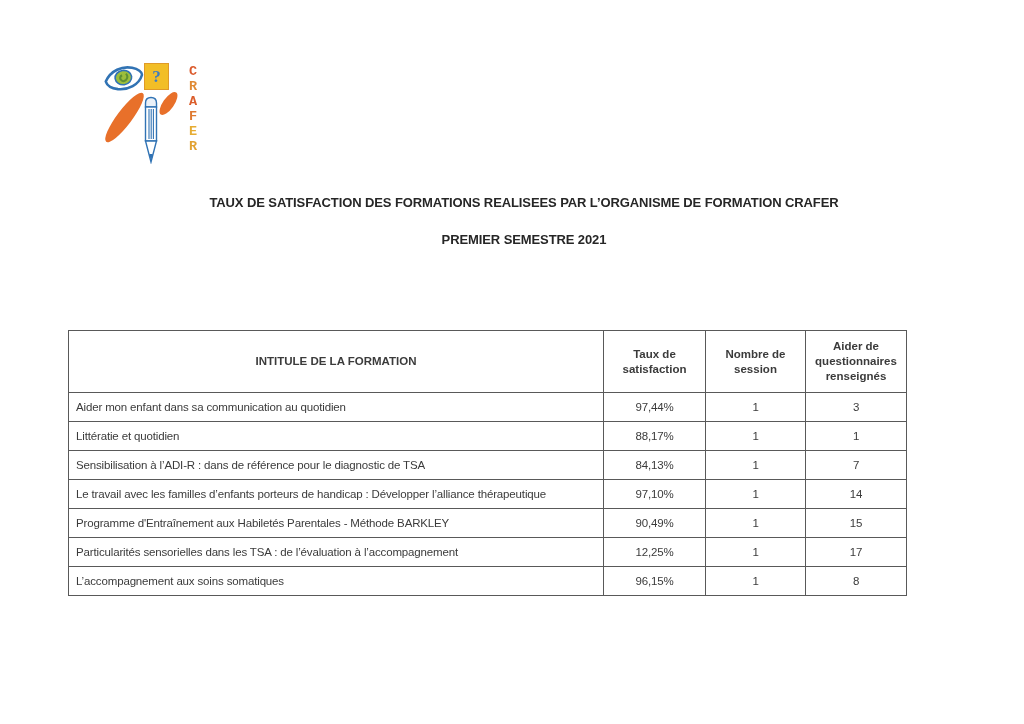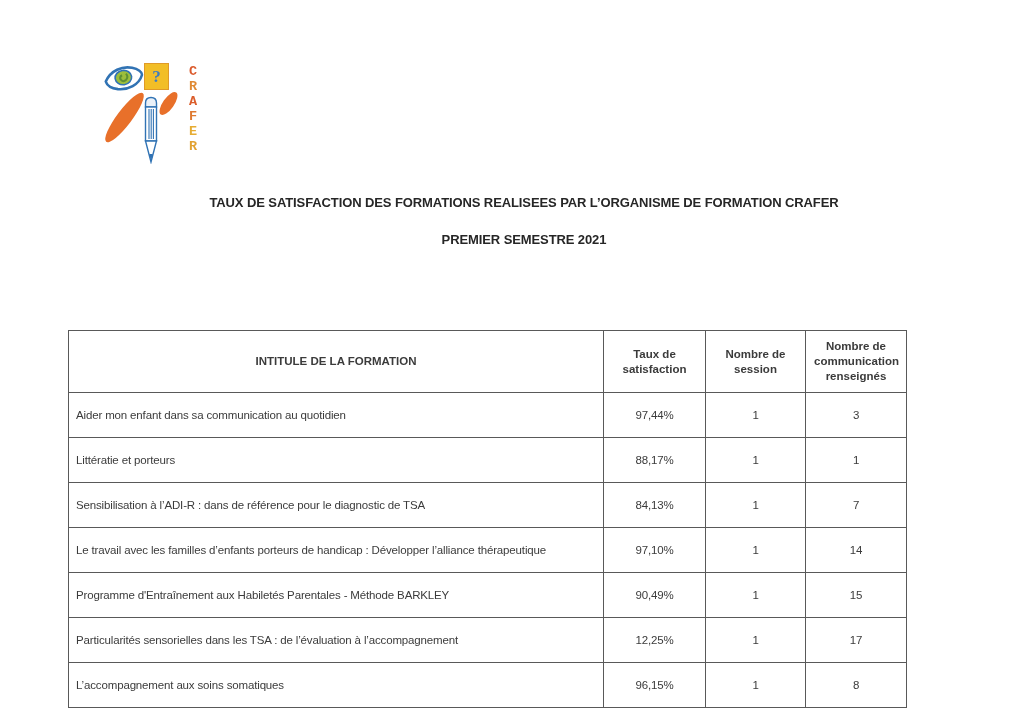--- a/index.html
+++ b/index.html
@@ -39,21 +39,21 @@
   .title-global { top:263px; font-size:13.5px; white-space:pre; }
 
   
   .table-wrap { position:absolute; left:68px; top:330px; }
   table { border-collapse:collapse; table-layout:fixed; width:838px; }
   th, td { border:1px solid #595959; }
   th {
     height:62px; font-size:11.5px; font-weight:bold; color:#3b3b3b;
     text-align:center; vertical-align:middle; line-height:1.3; padding:2px 8px;
   }
-  td { height:28px; font-size:11.5px; letter-spacing:-0.15px; padding:16px 7px;
+  td { height:28px; font-size:11.5px; letter-spacing:-0.15px; padding:8px 7px;
        white-space:nowrap; overflow:hidden; vertical-align:middle; }
   td.c-text { text-align:left; }
   td.c-num  { text-align:center; }
 </style>
 </head>
 <body>
 
 <div class="page">
 
   <div class="logo">
@@ -99,32 +99,32 @@
         <col style="width:535px">
           <col style="width:102px">
           <col style="width:100px">
           <col style="width:101px">
       </colgroup>
       <thead>
         <tr>
           <th>INTITULE DE LA FORMATION</th>
           <th>Taux de satisfaction</th>
           <th>Nombre de session</th>
-          <th>Nombre de communication renseignés</th>
+          <th>Aider de questionnaires renseignés</th>
         </tr>
       </thead>
       <tbody>
         <tr>
           <td class="c-text">Aider mon enfant dans sa communication au quotidien</td>
           <td class="c-num">97,44%</td>
           <td class="c-num">1</td>
           <td class="c-num">3</td>
         </tr>
         <tr>
-          <td class="c-text">Littératie et porteurs</td>
+          <td class="c-text">Littératie et quotidien</td>
           <td class="c-num">88,17%</td>
           <td class="c-num">1</td>
           <td class="c-num">1</td>
         </tr>
         <tr>
           <td class="c-text">Sensibilisation à l’ADI-R : dans de référence pour le diagnostic de TSA</td>
           <td class="c-num">84,13%</td>
           <td class="c-num">1</td>
           <td class="c-num">7</td>
         </tr>

